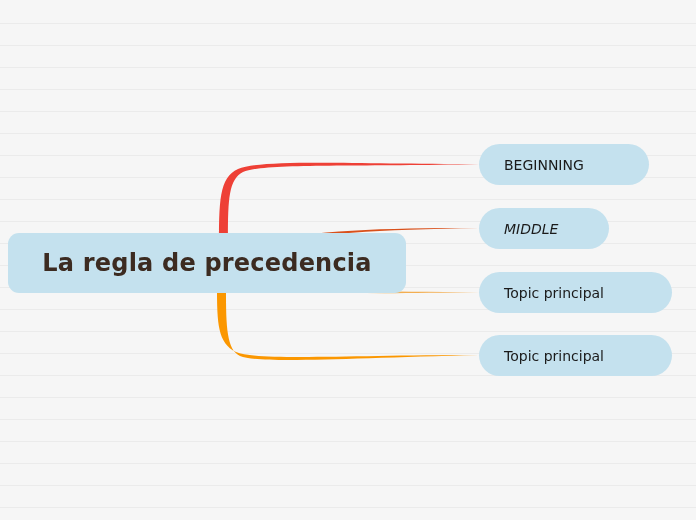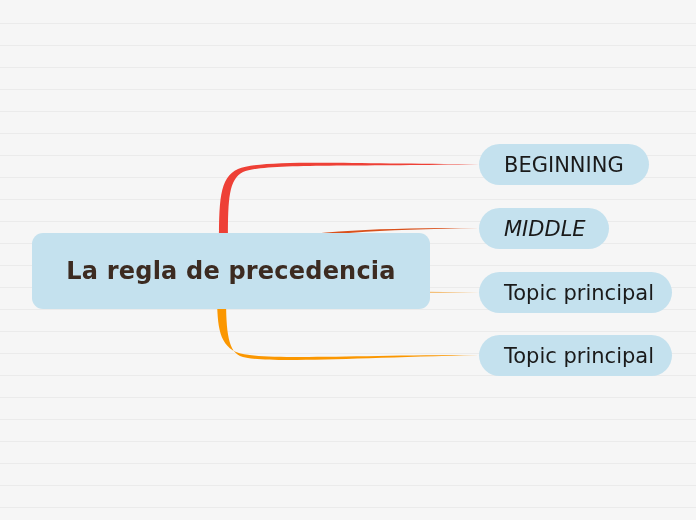--- a/index.html
+++ b/index.html
@@ -53,42 +53,42 @@
   .node {
     position: absolute;
     display: flex;
     align-items: center;
     background: #c4e1ee;
     box-sizing: border-box;
     white-space: nowrap;
   }
 
   #central-node {
-    left: 32px;
+    left: 8px;
     top: 233px;
     width: 398px;
-    height: 76px;
+    height: 60px;
     border-radius: 11px;
     justify-content: center;
   }
   #central-node .node-label {
     font-family: "DejaVu Sans", sans-serif;
     font-size: 24px;
     font-weight: bold;
     color: #3c2b21;
     letter-spacing: 0.2px;
   }
 
   .topic-node {
     border-radius: 999px;
     padding-left: 25px;
   }
   .topic-node .node-label {
     font-family: "DejaVu Sans", sans-serif;
-    font-size: 21px;
+    font-size: 14px;
     font-weight: normal;
     color: #1a1a1a;
   }
 
   #node-beginning {
     left: 479px;
     top: 144px;
     width: 170px;
     height: 41px;
   }

